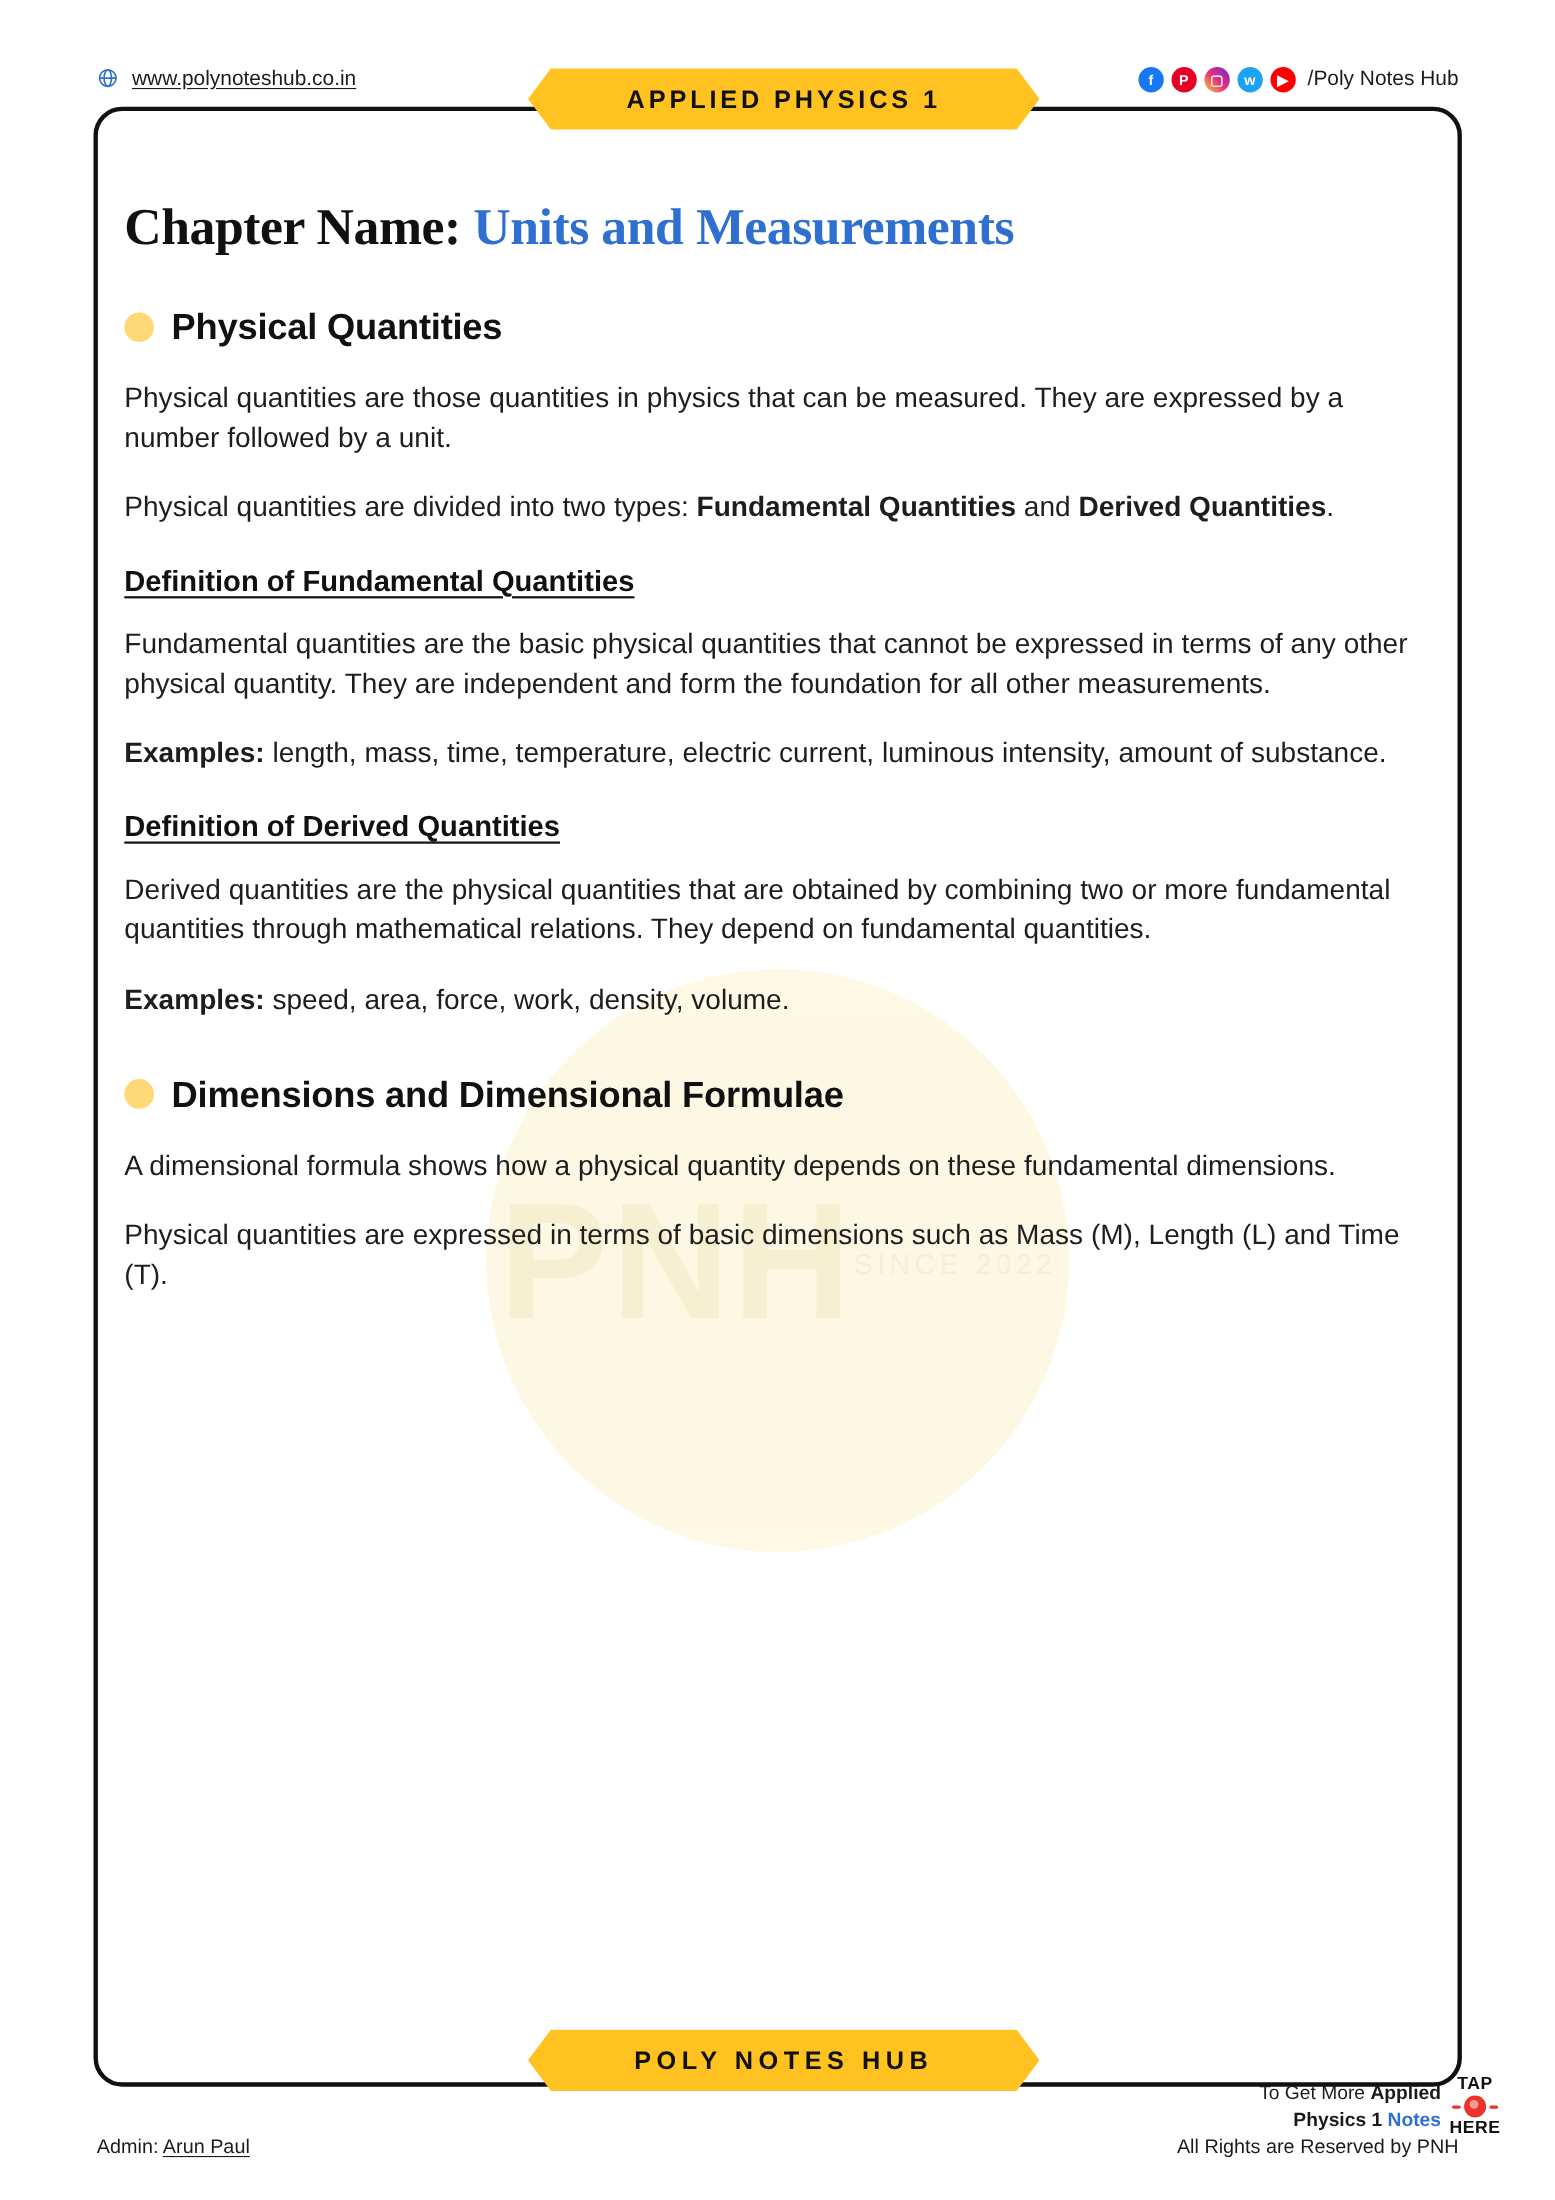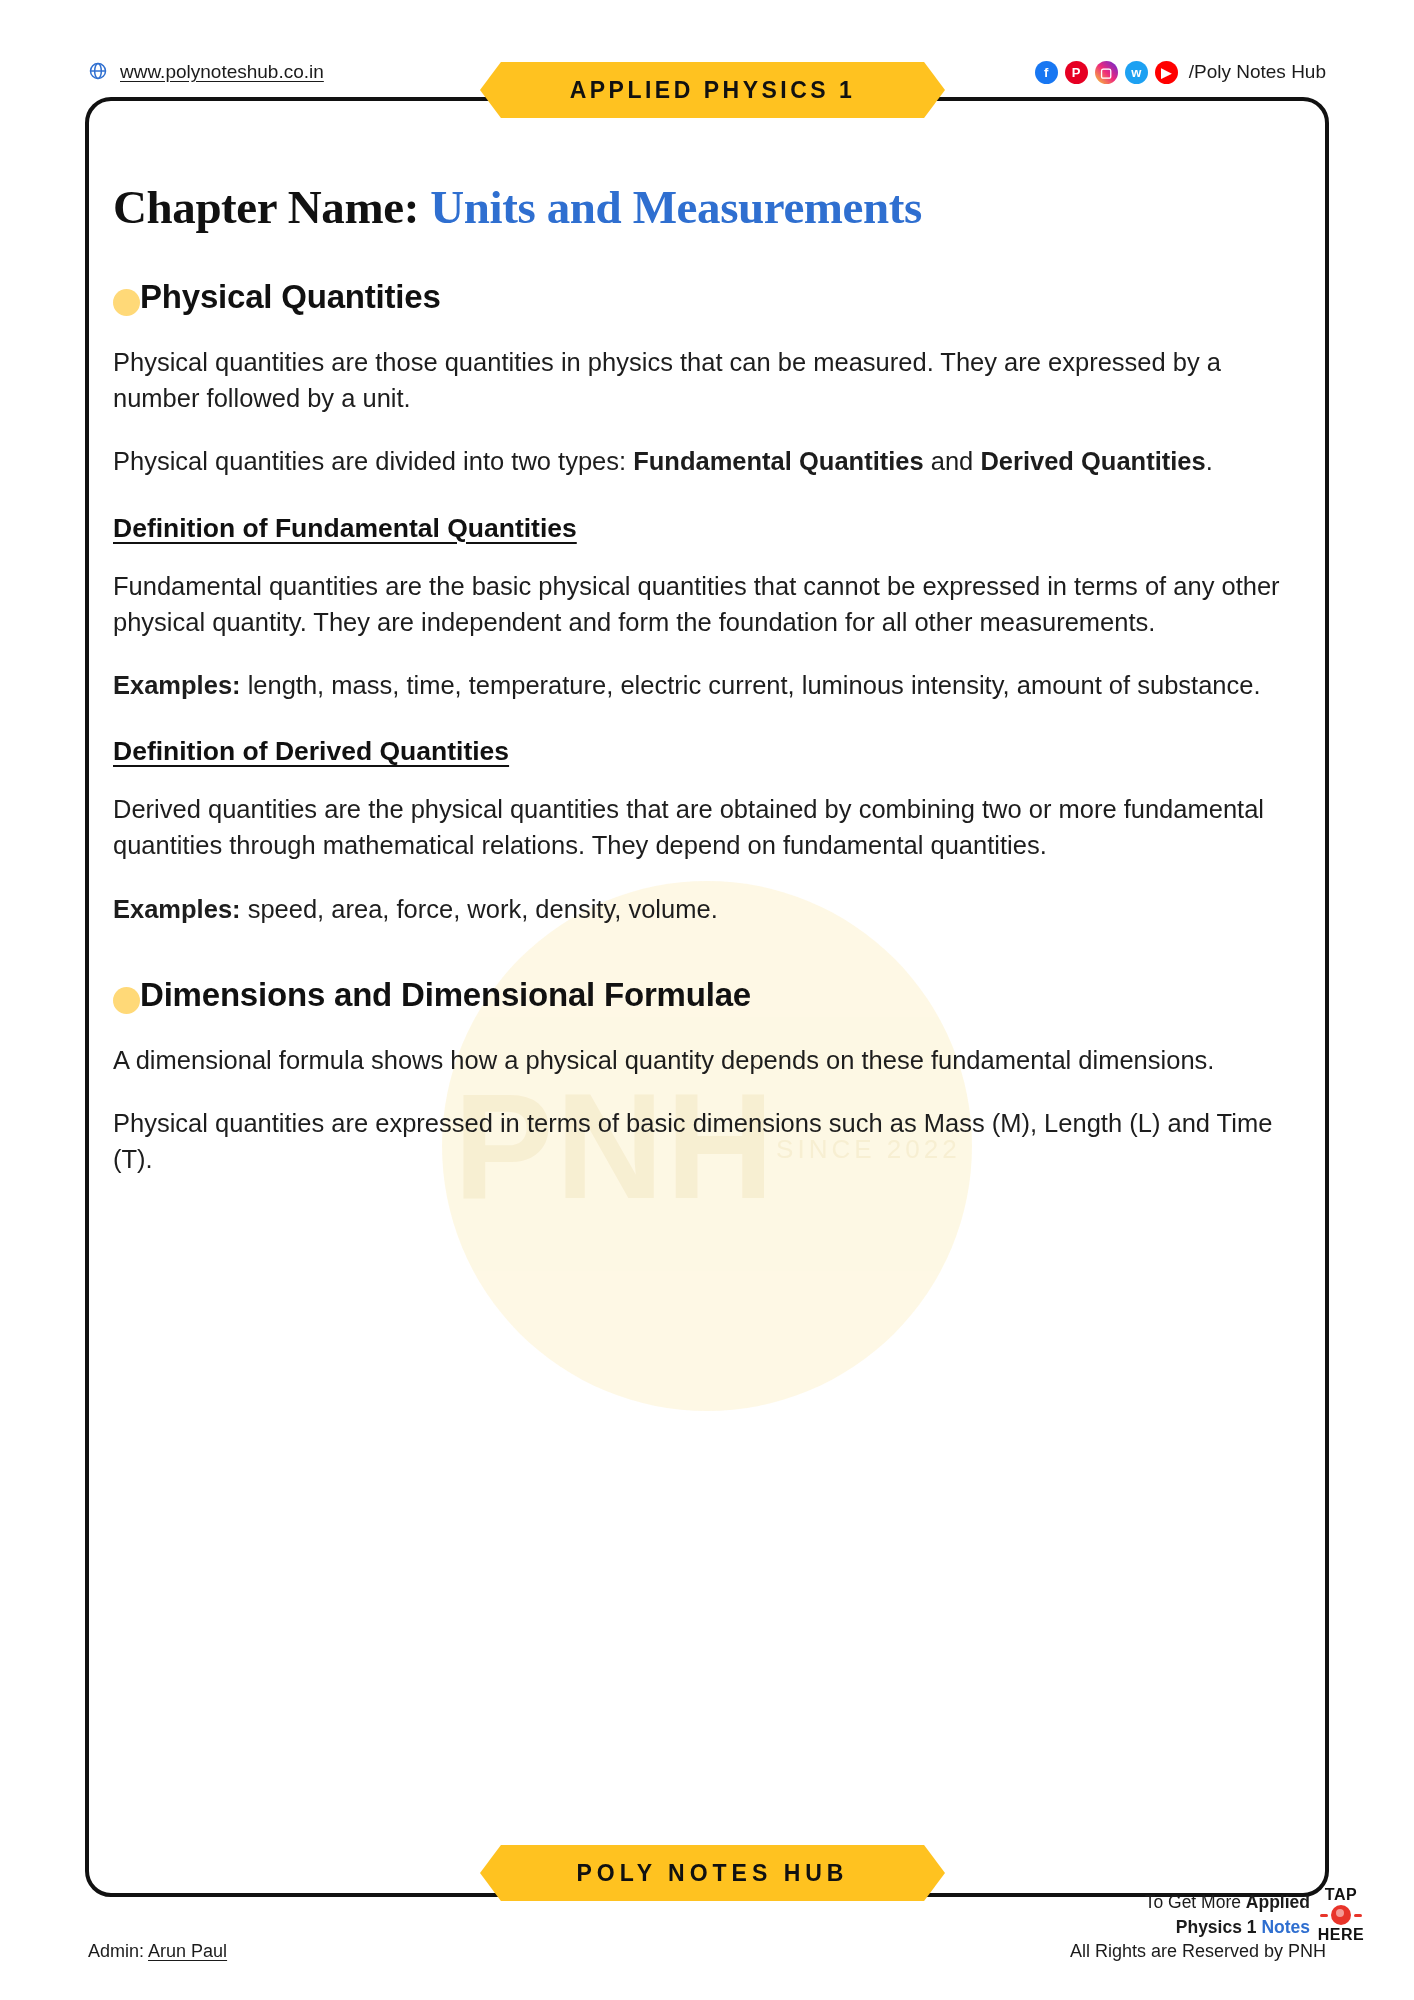--- a/index.html
+++ b/index.html
@@ -118,21 +118,21 @@
     font-size: 47px;
     font-weight: 800;
     letter-spacing: -0.4px;
     color: #111;
     line-height: 1.15;
     font-family: Liberation Serif, serif;
   }
   h1.chapter .chapter-value { color: #2f6fd0; }
 
   .section-head {
-    display: flex; align-items: flex-end; gap: 0;
+    display: flex; align-items: center; gap: 16px;
     margin: 0 0 28px 0;
   }
   .bullet-dot {
     width: 27px; height: 27px; border-radius: 50%;
     background: #ffd978; flex: 0 0 auto;
   }
   .section-title {
     font-size: 33px; font-weight: 800; color: #111;
     letter-spacing: -0.2px;
   }

